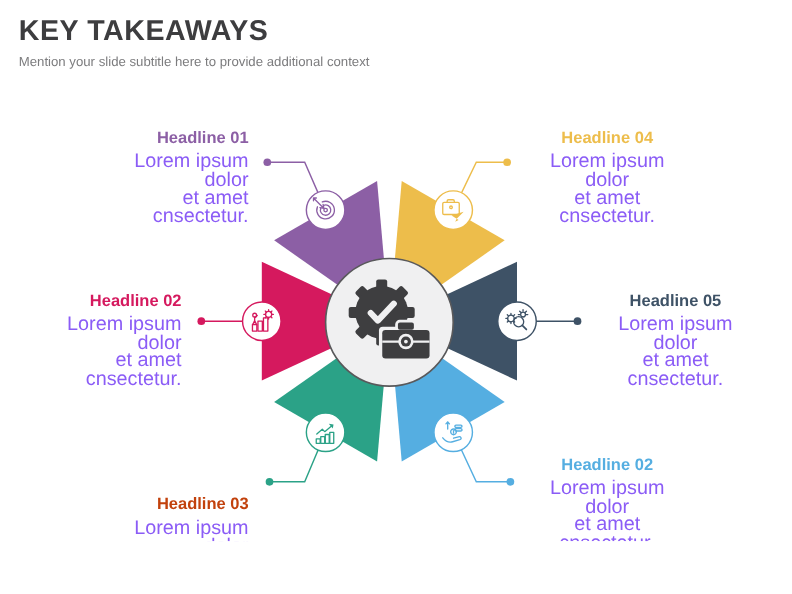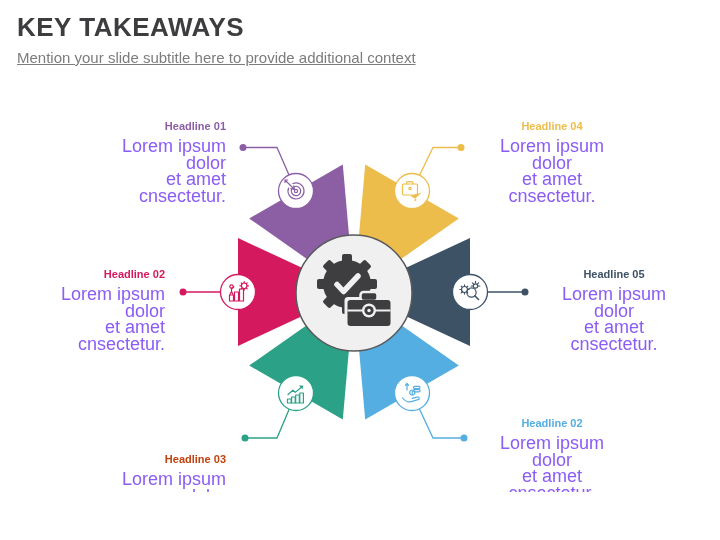--- a/index.html
+++ b/index.html
@@ -1,22 +1,22 @@
 <!DOCTYPE html>
 <html><head>
 <meta charset="utf-8">
 <style>
   html,body{margin:0;padding:0;background:#ffffff;}
   #slide{position:relative;width:720px;height:492px;background:#ffffff;overflow:hidden;
          font-family:"Liberation Sans", sans-serif;}
   #diagram{position:absolute;left:0;top:0;width:720px;height:540px;}
   .title{position:absolute;left:17px;top:12px;font-size:26px;font-weight:bold;color:#3d3d3f;letter-spacing:0.5px;}
-  .subtitle{position:absolute;left:17px;top:49px;font-size:15px;color:#7c7c7e;text-decoration:underline;}
+  .subtitle{position:absolute;left:17px;top:49px;font-size:12px;color:#7c7c7e;}
   .callout{position:absolute;}
-  .callout .headline{font-size:11px;font-weight:bold;line-height:18px;margin-bottom:3px;}
+  .callout .headline{font-size:15px;font-weight:bold;line-height:18px;margin-bottom:3px;}
   .callout .body{font-size:18px;line-height:16.5px;color:#8b5cf6;white-space:pre-line;}
   .align-r{text-align:right;}
   .align-l{text-align:center;}
 </style>
 </head>
 <body>
 
 <div id="slide">
 
   <div class="title">KEY TAKEAWAYS</div>

